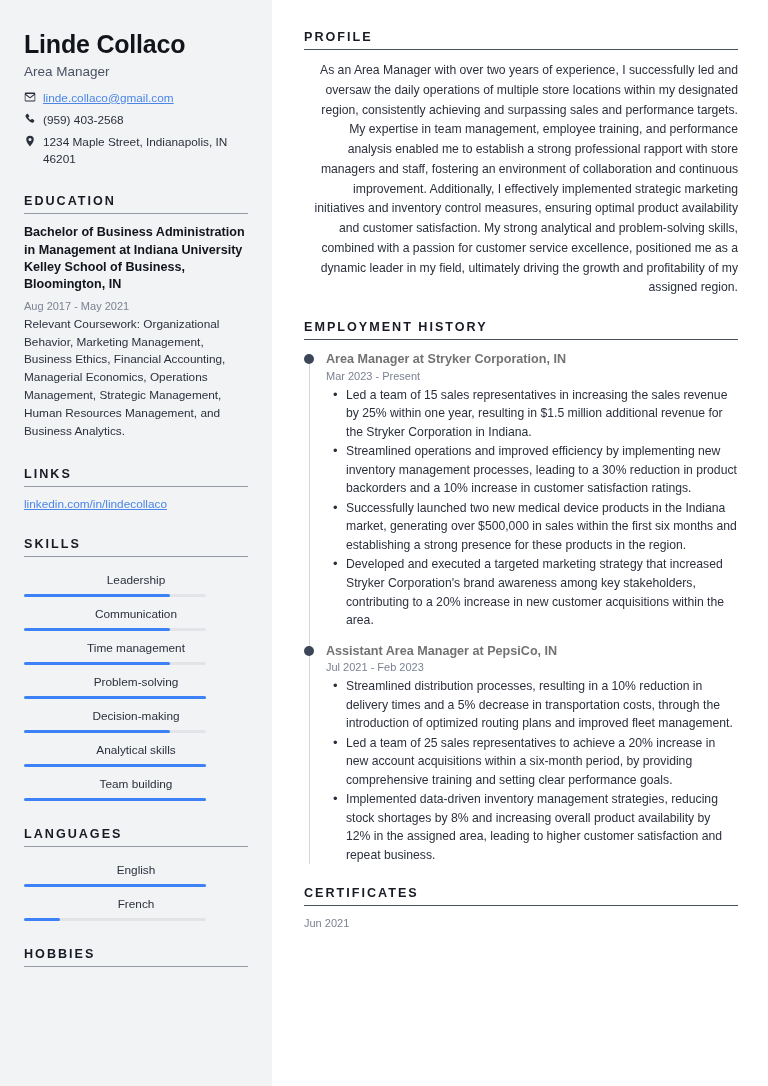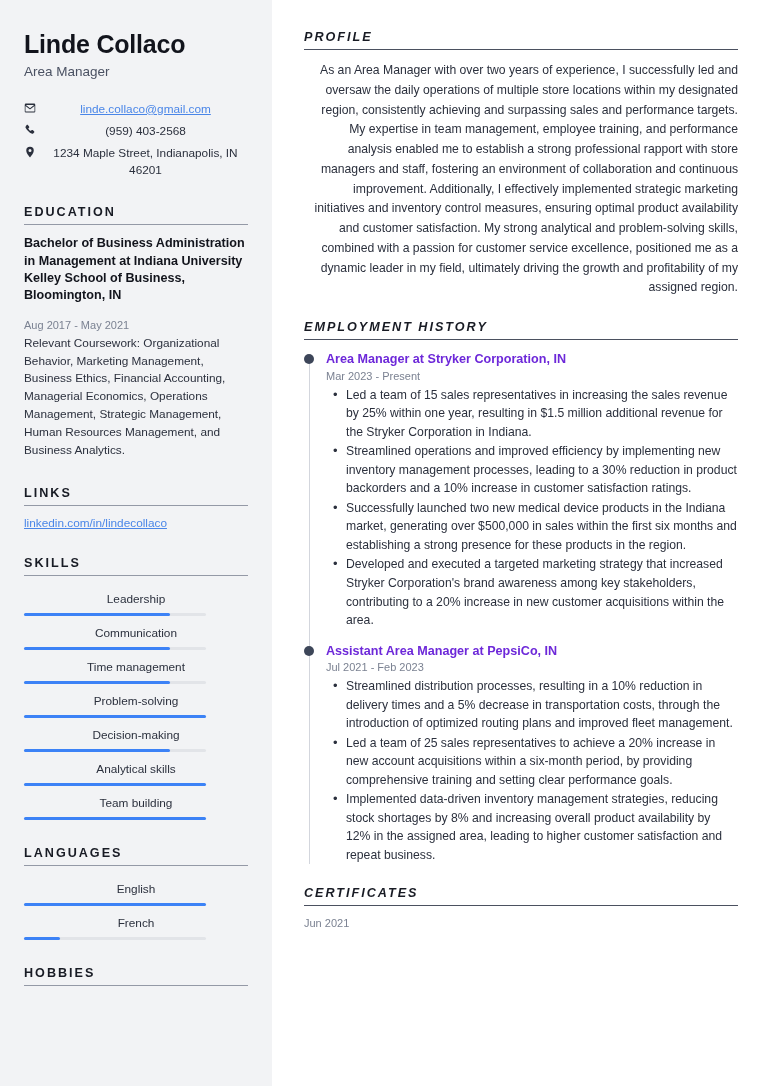--- a/index.html
+++ b/index.html
@@ -35,21 +35,21 @@
     letter-spacing: -0.2px;
     line-height: 1.15;
   }
   .job-title {
     font-size: 13.5px;
     color: #4a5162;
     margin-top: 5px;
     font-weight: 400;
   }
 
-  .contact-list { margin-top: 22px; text-align: center; }
+  .contact-list { margin-top: 11px; }
   .contact-row {
     display: flex;
     align-items: flex-start;
     margin-bottom: 5px;
     font-size: 11.8px;
     color: #2b303d;
     line-height: 1.45;
   }
   .contact-icon {
     flex: 0 0 19px;
@@ -85,21 +85,21 @@
 
   .edu-title {
     font-size: 12.6px;
     font-weight: 700;
     color: #12141c;
     line-height: 1.38;
   }
   .edu-date {
     font-size: 11px;
     color: #7b8292;
-    margin-top: 14px;
+    margin-top: 6px;
     margin-bottom: 4px;
   }
   .edu-desc {
     font-size: 11.8px;
     color: #2b303d;
     line-height: 1.52;
   }
 
   .link-item {
     font-size: 11.8px;
@@ -136,21 +136,20 @@
     padding: 30px 30px 0 32px;
     background: #ffffff;
   }
   .main-sec-head {
     font-size: 12.6px;
     font-weight: 700;
     letter-spacing: 2.0px;
     color: #181b24;
     text-transform: uppercase;
     padding-bottom: 5px;
-    font-style: italic;
   }
   .main-sec-rule {
     height: 1px;
     background: #4b5160;
     margin-bottom: 11px;
   }
   .main-section { margin-bottom: 22px; }
 
   .profile-text {
     font-size: 12.2px;
@@ -180,21 +179,21 @@
     left: -22px;
     top: 3px;
     width: 10px;
     height: 10px;
     border-radius: 50%;
     background: #3d4659;
   }
   .job-role {
     font-size: 12.6px;
     font-weight: 700;
-    color: #6d28d9;
+    color: #737373;
     line-height: 1.3;
   }
   .job-date {
     font-size: 11px;
     color: #7b8292;
     margin-top: 2px;
     margin-bottom: 4px;
   }
   .job-bullets {
     list-style: none;

